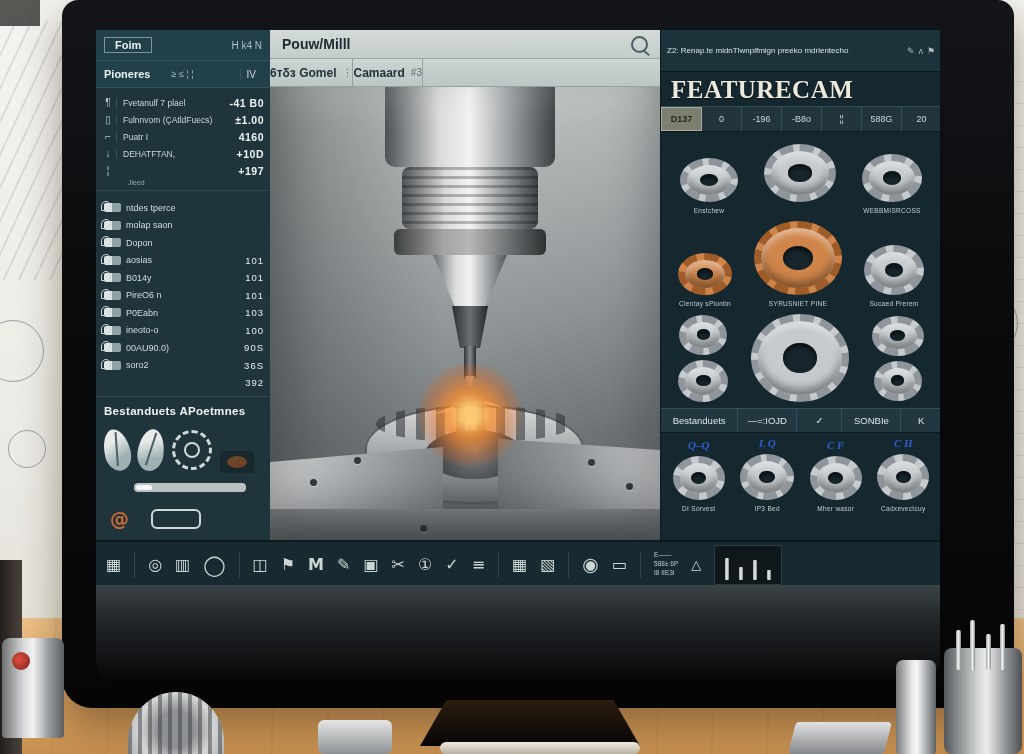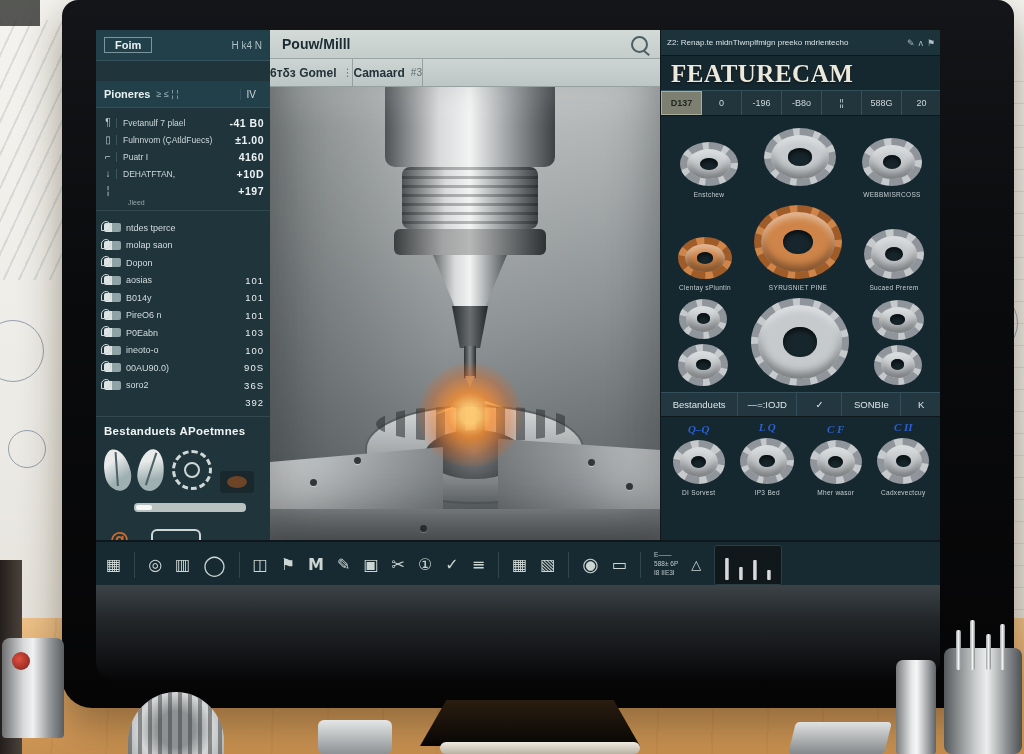--- a/index.html
+++ b/index.html
@@ -62,21 +62,21 @@
   
   .screen{left:34px;top:30px;width:844px;height:555px;background:#15262d;overflow:hidden;
         font-family:"Liberation Sans",sans-serif;color:#cfd8da;}
 
   
   .sidebar{left:0;top:0;width:174px;height:510px;background:#20343b;border-right:1px solid #0e181d;}
   .sb-row{display:flex;align-items:center;border-bottom:1px solid #34505a;background:#22404a;}
   .sb-row1{height:30px;padding:0 8px;gap:8px;}
   .sb-menu-title{border:1px solid #7d949b;padding:1px 10px;font-weight:bold;font-size:11px;color:#e9f0f1;}
   .sb-glyphs{display:flex;gap:10px;font-size:10px;color:#aebfc3;margin-left:auto;}
-  .sb-row2{height:26px;padding:0 8px;gap:6px;margin-top:20px;}
+  .sb-row2{height:26px;padding:0 8px;gap:21px;}
   .sb-sub-title{font-weight:bold;font-size:11px;color:#e9f0f1;}
   .sb-marks{font-size:9px;color:#9db0b5;}
   .sb-check{margin-left:auto;border-left:1px solid #34505a;padding:0 6px;font-size:10px;color:#cfd8da;}
   .param-block{padding:6px 6px 4px 4px;border-bottom:1px solid #31494f;}
   .p-row{display:grid;grid-template-columns:16px 1fr auto;align-items:center;height:17px;}
   .p-ico{font-size:10px;color:#b9c7ca;text-align:center;}
   .p-lab{font-size:8.5px;color:#cdd8da;border-left:1px solid #3c565e;padding-left:6px;
          white-space:nowrap;overflow:hidden;}
   .p-val{font-size:10.5px;font-weight:bold;color:#eef4f5;letter-spacing:.5px;}
   .p-note{font-size:7px;color:#93a6aa;padding-left:28px;}
@@ -146,21 +146,21 @@
        background:linear-gradient(100deg,#d6d8d9,#9ea2a4 60%,#7b7f81);}
   .blkB{left:228px;top:358px;width:180px;height:100px;transform:skewY(4deg);
        background:linear-gradient(260deg,#cfd1d2,#93979a 55%,#717577);}
   .plate{left:-20px;top:422px;width:430px;height:46px;background:linear-gradient(180deg,#8c9092,#5d6163);}
   .bolt{position:absolute;width:7px;height:7px;border-radius:50%;background:#34383a;box-shadow:0 1px 0 rgba(255,255,255,.4);}
   .vig{position:absolute;inset:0;box-shadow:inset 0 -30px 50px rgba(20,22,24,.45),inset 0 18px 30px rgba(255,255,255,.12);}
 
   
   .rpanel{left:564px;top:0;width:280px;height:510px;background:#16282f;border-left:1px solid #0e181d;}
   .r-status{height:25px;background:#1d333c;border-bottom:1px solid #0d171c;display:flex;align-items:center;
-       padding:0 6px;gap:4px;}
+       padding:8px 6px;gap:4px;}
   .r-status-text{font-size:8px;color:#d8e2e4;white-space:nowrap;overflow:hidden;flex:1;}
   .r-status-ico{font-size:9px;color:#aebec2;}
   .r-logo{font-family:"Liberation Serif",serif;font-weight:bold;font-size:25px;letter-spacing:.5px;
        color:#ece8dc;padding:4px 0 2px 10px;text-shadow:0 1px 2px rgba(0,0,0,.6);}
   .r-toolbar{display:flex;height:24px;border-top:1px solid #33505a;border-bottom:1px solid #0d171c;
        background:#22343c;}
   .r-tb-cell{flex:1;display:flex;align-items:center;justify-content:center;font-size:9px;color:#cfdadd;
        border-right:1px solid #33505a;}
   .r-tb-cell.active{background:#7d8070;color:#232620;font-weight:bold;border:1px solid #a9ac9a;}
   .gear{border-radius:50%;position:relative;box-shadow:inset 0 5px 7px rgba(255,255,255,.45),inset 0 -6px 9px rgba(0,0,0,.4);}

